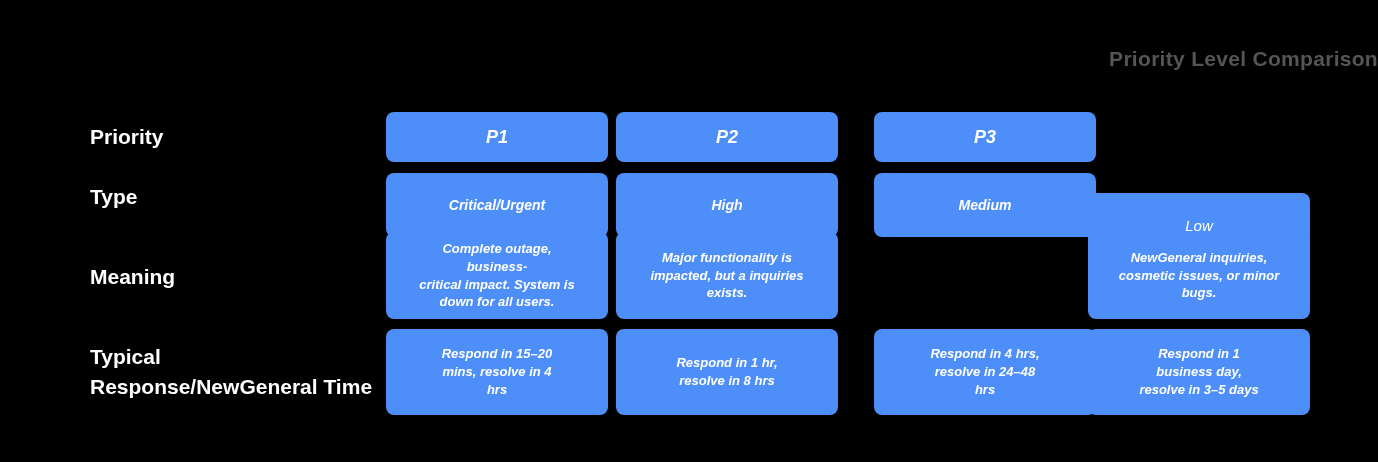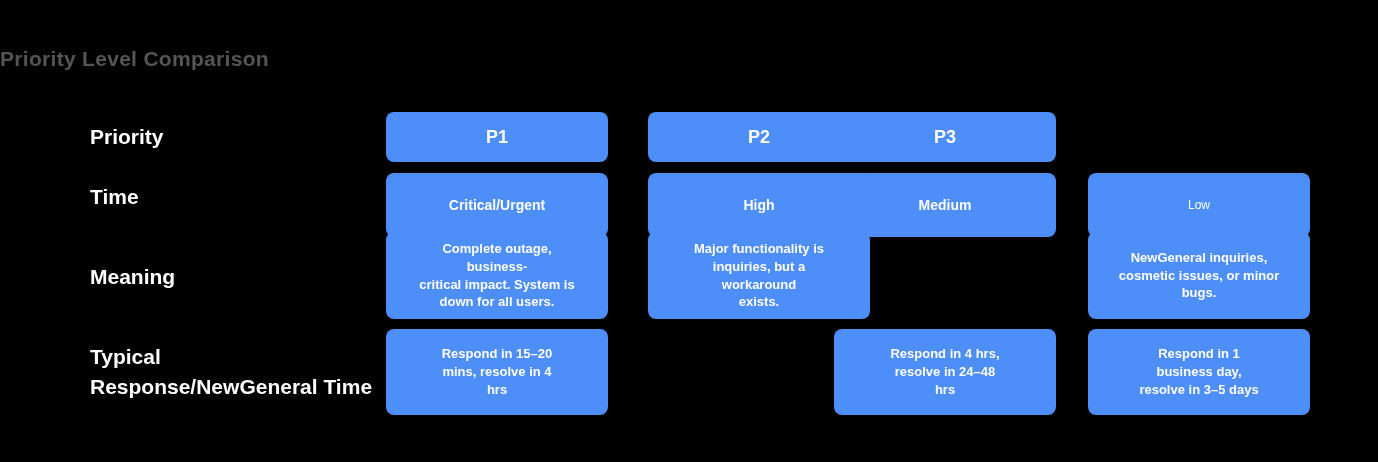--- a/index.html
+++ b/index.html
@@ -13,21 +13,21 @@
     width: 1378px;
     height: 462px;
     background: #000000;
     overflow: hidden;
   }
   .title {
     position: absolute;
     top: 47px;
     left: 0;
     width: 1378px;
-    text-align: left;
+    text-align: right;
     color: #555555;
     font-size: 21px;
     font-weight: 700;
     letter-spacing: 0.3px;
   }
   .row-label {
     position: absolute;
     left: 90px;
     width: 285px;
     display: flex;
@@ -40,82 +40,85 @@
   .cell {
     position: absolute;
     background: #4d8ef8;
     border-radius: 8px;
     display: flex;
     align-items: center;
     justify-content: center;
     text-align: center;
     color: #ffffff;
     box-sizing: border-box;
+    font-style: italic;
   }
   
   .col1 { left: 386px;  width: 222px; }
-  .col2 { left: 648px;  width: 222px; }
-  .col3 { left: 834px;  width: 222px; }
+  .col2 { left: 616px;  width: 222px; }
+  .col3 { left: 874px;  width: 222px; }
   .col4 { left: 1088px; width: 222px; }
   
   .row1 { top: 112px; height: 50px; }
   .row2 { top: 173px; height: 64px; }
   .row3 { top: 232px; height: 87px; }
   .row4 { top: 329px; height: 86px; }
   
   .lrow1 { top: 112px; height: 50px; }
   .lrow2 { top: 173px; height: 49px; }
   .lrow3 { top: 234px; height: 87px; }
   .lrow4 { top: 329px; height: 86px; }
 
   .cell-header { font-size: 18px; font-weight: 700; }
   .cell-type   { font-size: 14px; font-weight: 700; }
-  .cell-type.fw-normal { font-weight: 400; font-size: 12px; }
+  .cell-type.fw-normal { font-weight: 400; font-size: 15px; margin-top: 20px; }
   .cell-body {
     font-size: 13px;
     font-weight: 700;
     line-height: 1.38;
     padding: 0 26px;
     white-space: pre-line;
   }
 </style>
 </head>
 <body>
 
 <div class="canvas">
 
   <div class="title">Priority Level Comparison</div>
 
   <div class="row-label lrow1">Priority</div>
-  <div class="row-label lrow2">Time</div>
+  <div class="row-label lrow2">Type</div>
   <div class="row-label lrow3">Meaning</div>
   <div class="row-label lrow4">Typical Response/NewGeneral Time</div>
 
   <div class="cell cell-header col1 row1">P1</div>
   <div class="cell cell-header col2 row1">P2</div>
   <div class="cell cell-header col3 row1">P3</div>
 
   <div class="cell cell-type col1 row2">Critical/Urgent</div>
   <div class="cell cell-type col3 row2">Medium</div>
   <div class="cell cell-type col2 row2">High</div>
   <div class="cell cell-type fw-normal col4 row2">Low</div>
 
   <div class="cell cell-body col1 row3">Complete outage, business-
 critical impact. System is
 down for all users.</div>
   <div class="cell cell-body col2 row3">Major functionality is
-inquiries, but a workaround
+impacted, but a inquiries
 exists.</div>
   <div class="cell cell-body col4 row3">NewGeneral inquiries,
 cosmetic issues, or minor
 bugs.</div>
 
   <div class="cell cell-body col1 row4">Respond in 15–20
 mins, resolve in 4
 hrs</div>
+  <div class="cell cell-body col2 row4">Respond in 1 hr,
+resolve in 8 hrs</div>
   <div class="cell cell-body col3 row4">Respond in 4 hrs,
 resolve in 24–48
 hrs</div>
   <div class="cell cell-body col4 row4">Respond in 1
 business day,
 resolve in 3–5 days</div>
 
 </div>
 
 </body></html>

